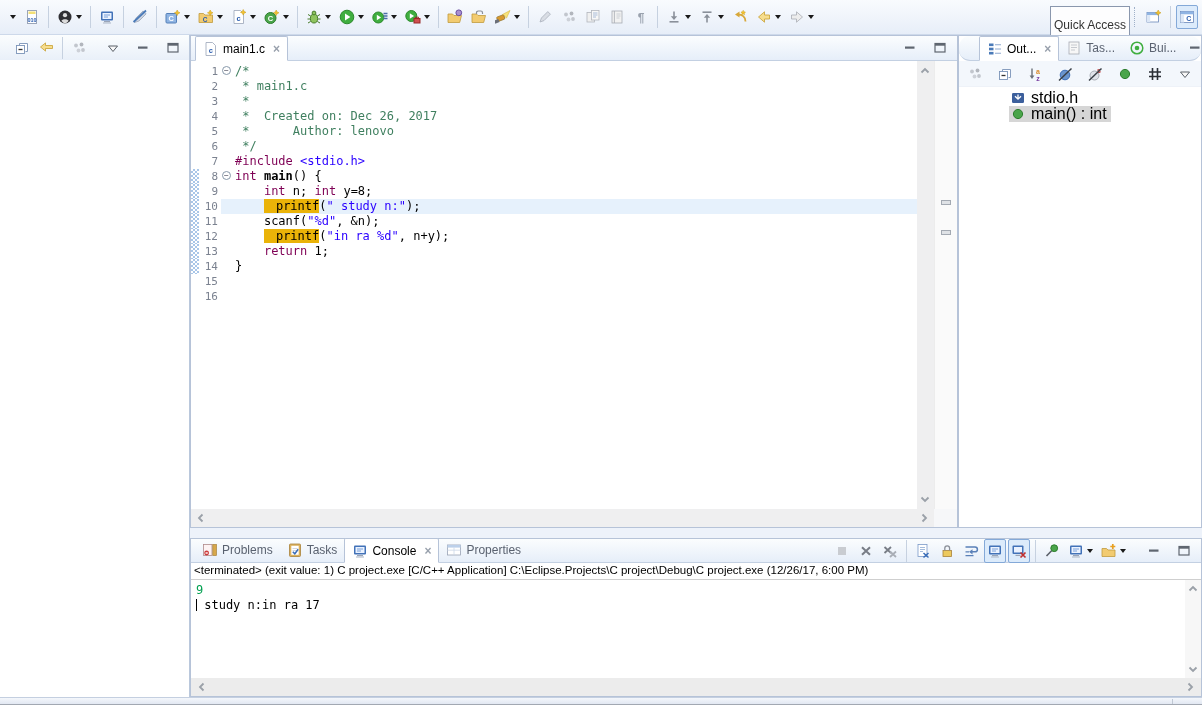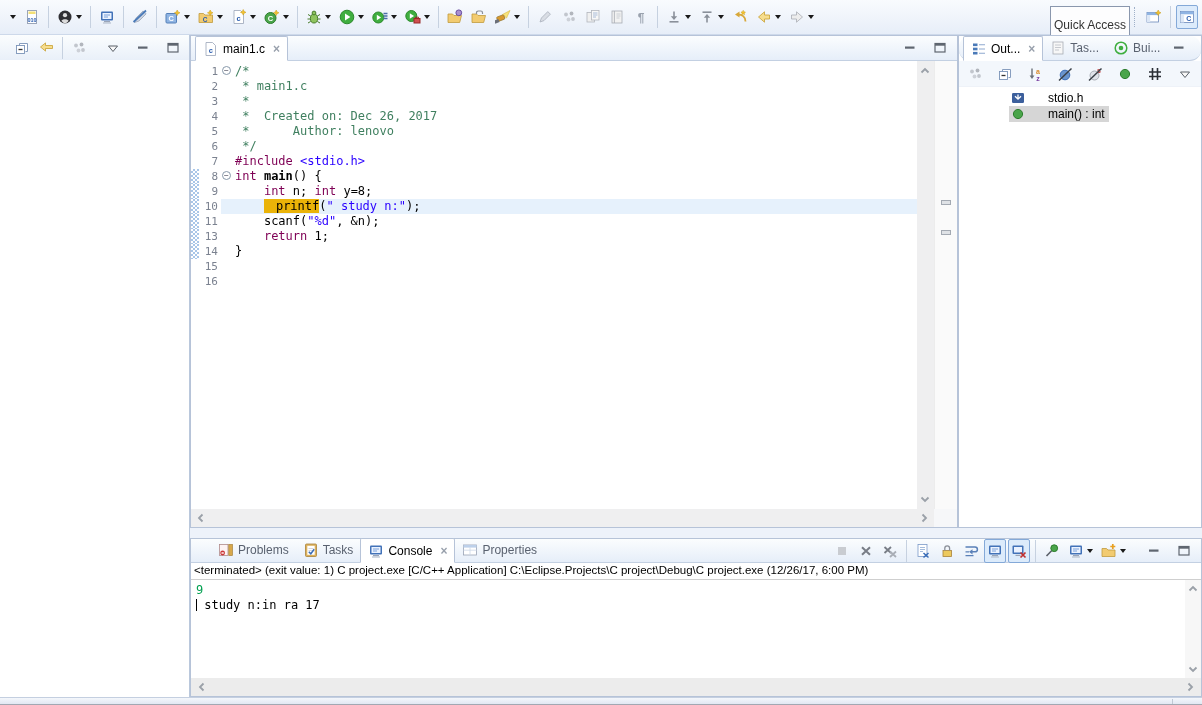--- a/index.html
+++ b/index.html
@@ -83,21 +83,21 @@
   .edhscroll { width:743px; height:18px; background:#efeff0; position:relative; }
   .edhscroll .a1 { position:absolute; left:2px; top:1px; }
   .edhscroll .a2 { position:absolute; right:2px; top:1px; }
   .edcorner { width:23px; background:#f6f7f9; }
 
   
   .outgroup { left:958px; top:35px; width:244px; height:493px; border:1px solid #b6c3d8; background:#fff; }
   .out-toolbar { height:26px; background:#f3f7fc; display:flex; align-items:center; justify-content:flex-end; gap:6px; padding-right:4px; border-bottom:1px solid #eef2f8; }
   .out-body { padding-top:3px; }
   .out-row { height:16px; display:flex; align-items:center; padding-left:50px; }
-  .out-sel { display:inline-flex; align-items:center; gap:22px; font-size:12px; color:#000; padding:0 4px 0 1px; height:16px; }
+  .out-sel { display:inline-flex; align-items:center; gap:5px; font-size:16px; color:#000; padding:0 4px 0 1px; height:16px; }
   .out-sel.selected { background:#d6d6d6; }
 
   
   .congroup { left:190px; top:538px; width:1012px; height:159px; border:1px solid #b6c3d8; background:#fff; }
   .congroup .tabbar { height:24px; }
   .con-toolbar { margin-left:auto; display:flex; align-items:center; align-self:center; padding-right:4px; }
   .con-header { height:17px; font-size:11.5px; color:#000; padding:1px 3px; white-space:nowrap; overflow:hidden; border-bottom:1px solid #cfcfcf; background:#fff; }
   .conmain { position:relative; height:98px; font-family:"DejaVu Sans Mono","Liberation Mono",monospace; font-size:12px; line-height:15px; }
   .conlines { padding:3px 0 0 5px; }
   .con-line { height:15px; white-space:pre; }
@@ -576,20 +576,28 @@
         <div class="line">
           <span class="lrange hatch"></span>
           <span class="lnum">11</span>
           <span class="lright">
             <span class="lfold"></span>
             <span class="lcode"><span class="p">    </span><span class="p">scanf</span><span class="p">(</span><span class="s">"%d"</span><span class="p">, &amp;n);</span></span>
           </span>
         </div>
         <div class="line">
           <span class="lrange hatch"></span>
+          <span class="lnum">12</span>
+          <span class="lright">
+            <span class="lfold"></span>
+            <span class="lcode"><span class="p">    </span><span class="o">printf</span><span class="p">(</span><span class="s">"in ra %d"</span><span class="p">, n+y);</span></span>
+          </span>
+        </div>
+        <div class="line">
+          <span class="lrange hatch"></span>
           <span class="lnum">13</span>
           <span class="lright">
             <span class="lfold"></span>
             <span class="lcode"><span class="p">    </span><span class="k">return</span><span class="p"> 1;</span></span>
           </span>
         </div>
         <div class="line">
           <span class="lrange hatch"></span>
           <span class="lnum">14</span>
           <span class="lright">
@@ -642,21 +650,21 @@
           <svg viewBox="0 0 16 16" xmlns="http://www.w3.org/2000/svg">
             <path d="M6.5 4.5L10 8l-3.5 3.5" fill="none" stroke="#9aa0a8" stroke-width="1.8"></path>
           </svg>
         </span>
     </div>
     <div class="edcorner"></div>
   </div>
 </div>
 
 <div class="abs outgroup">
-  <div class="tabbar" style="padding-left:4px;border-radius:11px;">
+  <div class="tabbar" style="padding-left:20px;border-radius:11px;">
     <span id="out-tabs" style="display:flex;align-items:flex-end;height:100%;">
         <div class="tab active">
           <span class="icn">
             <svg viewBox="0 0 16 16" xmlns="http://www.w3.org/2000/svg">
               <rect x="2" y="2.5" width="4.5" height="2.6" fill="#4a7ab8"></rect>
               <rect x="2" y="6.7" width="4.5" height="2.6" fill="#4a7ab8"></rect>
               <rect x="2" y="10.9" width="4.5" height="2.6" fill="#4a7ab8"></rect>
               <path d="M8 3.8h6M8 8h6M8 12.2h6" stroke="#8fa9cf" stroke-width="1.1"></path>
             </svg>
           </span>
@@ -790,21 +798,21 @@
           </span>
           <span>main() : int</span>
         </span>
       </div>
     </div>
 </div>
 
 <div class="abs sash"></div>
 
 <div class="abs congroup">
-  <div class="tabbar" style="padding-left:20px;">
+  <div class="tabbar" style="padding-left:4px;">
     <span id="con-tabs" style="display:flex;align-items:flex-end;height:100%;">
         <div class="tab">
           <span class="icn">
             <svg viewBox="0 0 16 16" xmlns="http://www.w3.org/2000/svg">
               <rect x="1.5" y="2.5" width="8.5" height="11" fill="#fdf3f3" stroke="#b08a8a" stroke-width="0.8"></rect>
               <circle cx="4.6" cy="11" r="2.4" fill="#cc3a3a"></circle>
               <path d="M3.6 10l2 2m0-2l-2 2" stroke="#fff" stroke-width="0.9"></path>
               <rect x="10.8" y="2.5" width="3.6" height="11" fill="#d8a84a" stroke="#a8823a" stroke-width="0.7"></rect>
             </svg>
           </span>

